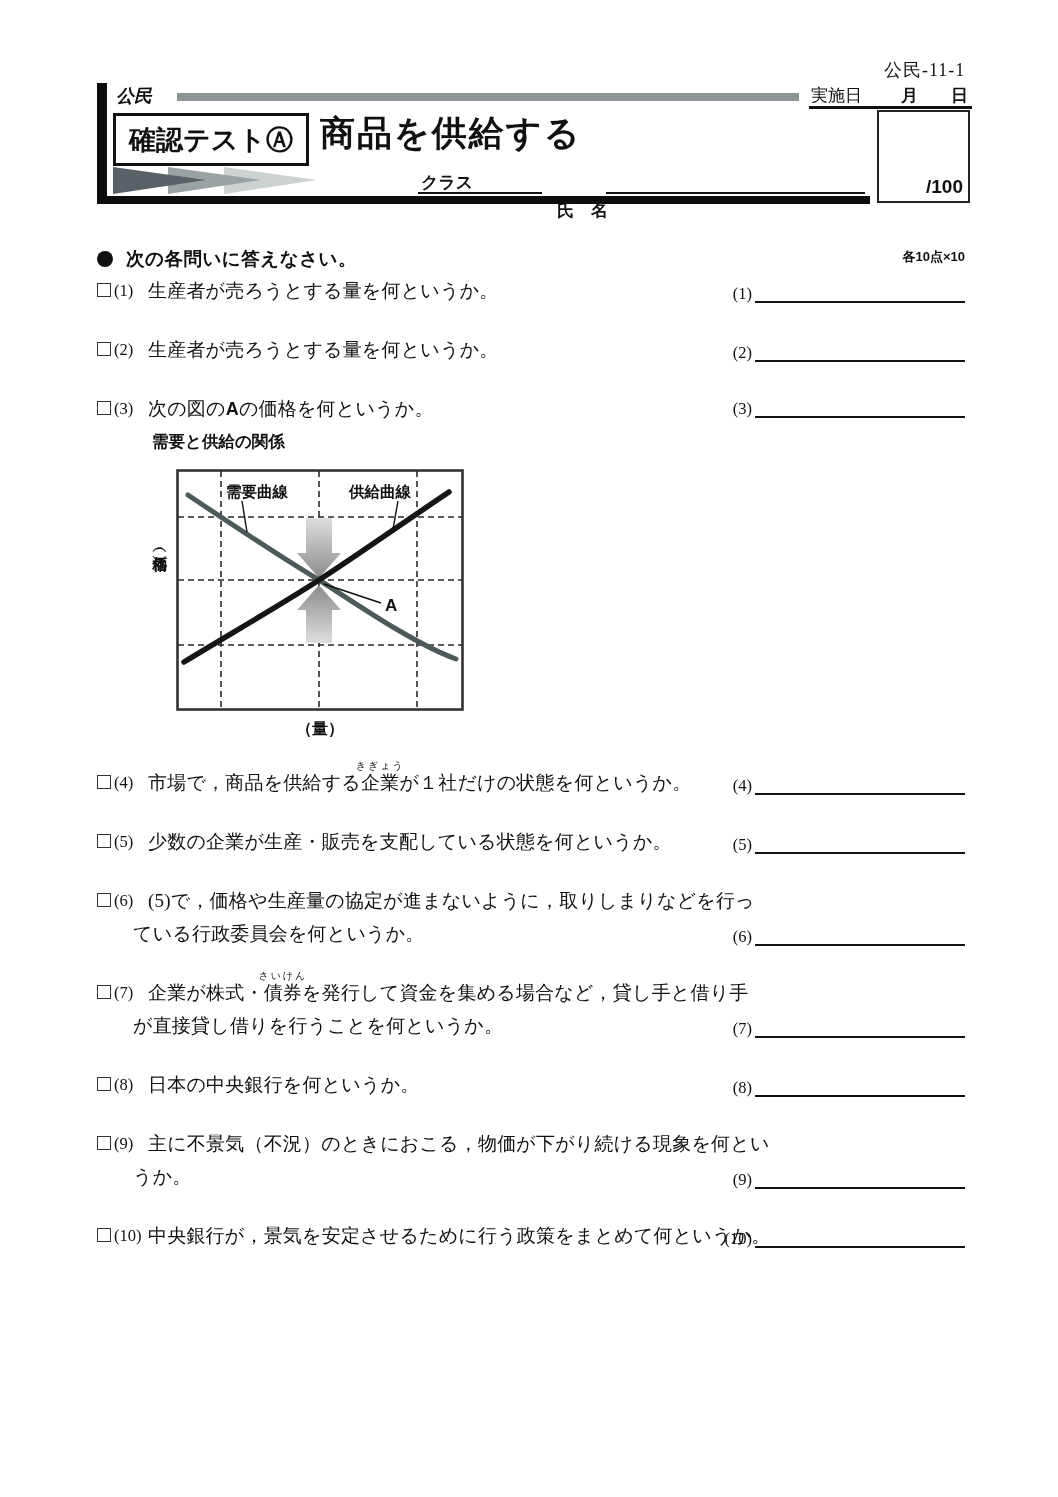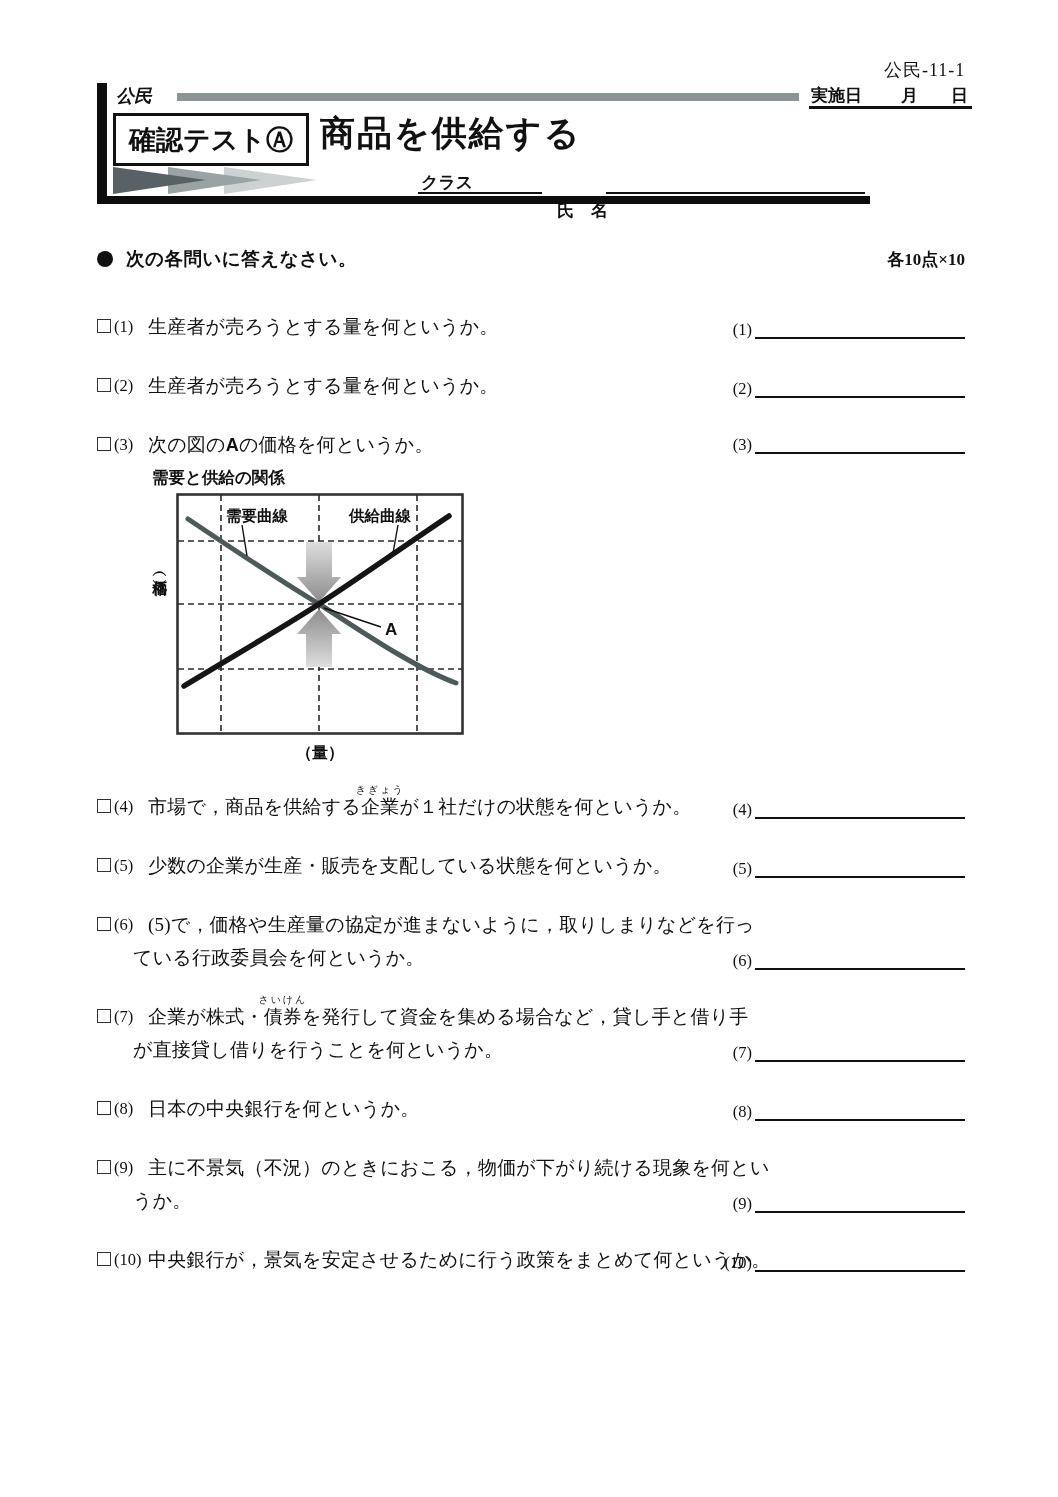--- a/index.html
+++ b/index.html
@@ -6,67 +6,67 @@
   #page{position:relative;width:1058px;height:1497px;background:#ffffff;overflow:hidden;
         font-family:"Liberation Sans",sans-serif;color:#111;}
 
   
   .doc-code{position:absolute;left:884px;top:50px;font-family:"Liberation Serif","DejaVu Serif",serif;
             font-size:18px;letter-spacing:1px;margin-top:8px;}
   .h-vbar{position:absolute;left:97px;top:83px;width:10px;height:121px;background:#0d0d0d;}
   .h-hbar{position:absolute;left:97px;top:196px;width:773px;height:8px;background:#0d0d0d;}
   .h-subject{position:absolute;left:116px;top:84px;font-weight:bold;font-size:18px;font-style:italic;}
   .h-graybar{position:absolute;left:177px;top:93px;width:622px;height:8px;background:#8d9496;}
-  .h-exec{position:absolute;left:811px;top:84px;font-weight:bold;font-size:17px;}
+  .h-exec{position:absolute;left:811px;top:84px;font-weight:normal;font-size:17px;}
   .h-month{position:absolute;left:901px;top:84px;font-weight:bold;font-size:17px;}
   .h-day{position:absolute;left:951px;top:84px;font-weight:bold;font-size:17px;}
   .h-exec-line{position:absolute;left:809px;top:106px;width:163px;height:2.5px;background:#111;}
   .h-scorebox{position:absolute;left:877px;top:110px;width:89px;height:89px;border:2px solid #222;background:#fff;}
   .h-score{position:absolute;right:5px;bottom:3px;font-weight:bold;font-size:19px;}
   .h-badge{position:absolute;left:113px;top:113px;width:190px;height:47px;border:3px solid #111;
            display:flex;align-items:center;justify-content:center;font-weight:bold;font-size:27px;background:#fff;}
   .h-title{position:absolute;left:320px;top:110px;font-weight:bold;font-size:35px;letter-spacing:2px;}
   .h-tri{position:absolute;top:167px;width:0;height:0;border-style:solid;
          border-width:13px 0 14px 93px;border-color:transparent transparent transparent #586165;}
   .h-tri.t1{left:113px;border-left-color:#586165;z-index:3;}
   .h-tri.t2{left:168px;border-left-color:#9aa3a4;z-index:2;}
   .h-tri.t3{left:224px;border-left-color:#ccd2d2;z-index:1;}
   .h-class{position:absolute;left:421px;top:171px;font-weight:bold;font-size:17px;}
   .h-class-line{position:absolute;left:418px;top:192px;width:124px;height:2px;background:#111;}
   .h-name{position:absolute;left:557px;top:171px;font-weight:bold;font-size:17px;margin-top:28px;}
   .h-name-line{position:absolute;left:606px;top:192px;width:259px;height:2px;background:#111;}
 
   
   .content{position:absolute;left:97px;top:246px;width:868px;}
-  .instruction{position:relative;height:28px;margin-bottom:36px;font-family:Liberation Serif, serif;}
+  .instruction{position:relative;height:28px;}
   .instr-bullet{display:inline-block;width:16px;height:16px;border-radius:50%;background:#111;
                 margin-right:13px;vertical-align:-2px;}
   .instr-text{font-weight:bold;font-size:18.5px;letter-spacing:0.5px;}
-  .instr-points{position:absolute;right:0;top:2px;font-weight:bold;font-size:17px;}
+  .instr-points{position:absolute;right:0;top:2px;font-weight:bold;font-size:13px;}
 
   .q-row{position:relative;margin-bottom:26px;font-family:"Liberation Serif","DejaVu Serif",serif;
          font-size:19px;color:#111;}
   .q-check{position:absolute;left:0;top:9px;width:12px;height:12px;border:1.6px solid #333;background:#fff;}
   .q-num{position:absolute;left:17px;top:0;font-size:16.5px;line-height:33px;}
   .q-text{margin-left:51px;}
   .q-line{line-height:33px;height:33px;white-space:nowrap;letter-spacing:0.2px;}
   .q-line.cont{margin-left:-15px;}
   .rb{position:relative;display:inline-block;}
   .rb .rt{position:absolute;top:-5px;left:50%;transform:translateX(-50%);
           font-size:10px;line-height:10px;letter-spacing:2px;white-space:nowrap;}
   .seg-b{font-family:"Liberation Sans",sans-serif;font-weight:bold;font-size:18px;}
   .q-ans{position:absolute;right:0;bottom:4px;display:flex;align-items:flex-end;}
   .q-ans.at-top{bottom:auto;top:8px;}
   .ans-num{font-size:16.5px;margin-right:3px;line-height:18px;}
   .ans-line{width:210px;height:2.5px;background:#111;}
 
   
   #chart-block{display:none;margin:6px 0 0 55px;width:430px;
                font-family:"Liberation Sans",sans-serif;}
-  .chart-title{font-weight:bold;font-size:16.5px;margin-bottom:4px;}
+  .chart-title{font-weight:bold;font-size:16.5px;margin-bottom:16px;}
   .chart-plot{position:relative;margin-left:24px;width:288px;}
   .chart-ylabel{position:absolute;left:-26px;top:74px;writing-mode:vertical-rl;text-orientation:mixed;
                 font-weight:bold;font-size:15px;letter-spacing:1px;}
   .chart-xlabel{width:288px;text-align:center;font-weight:bold;font-size:16px;margin-top:3px;}
   .svg-lbl{font-family:"Liberation Sans",sans-serif;font-weight:bold;font-size:15.5px;fill:#111;}
   .svg-A{font-family:"Liberation Sans",sans-serif;font-weight:bold;font-size:17px;fill:#111;}
 </style>
 </head>
 <body>
 
@@ -74,20 +74,23 @@
 
   <div class="doc-code">公民-11-1</div>
   <div class="h-vbar"></div>
   <div class="h-hbar"></div>
   <div class="h-subject">公民</div>
   <div class="h-graybar"></div>
   <div class="h-exec">実施日</div>
   <div class="h-month">月</div>
   <div class="h-day">日</div>
   <div class="h-exec-line"></div>
+  <div class="h-scorebox">
+    <div class="h-score">/100</div>
+  </div>
   <div class="h-badge">確認テストⒶ</div>
   <div class="h-title">商品を供給する</div>
   <div class="h-tri t1"></div>
   <div class="h-tri t2"></div>
   <div class="h-tri t3"></div>
   <div class="h-class">クラス</div>
   <div class="h-class-line"></div>
   <div class="h-name">氏　名</div>
   <div class="h-name-line"></div>
 

